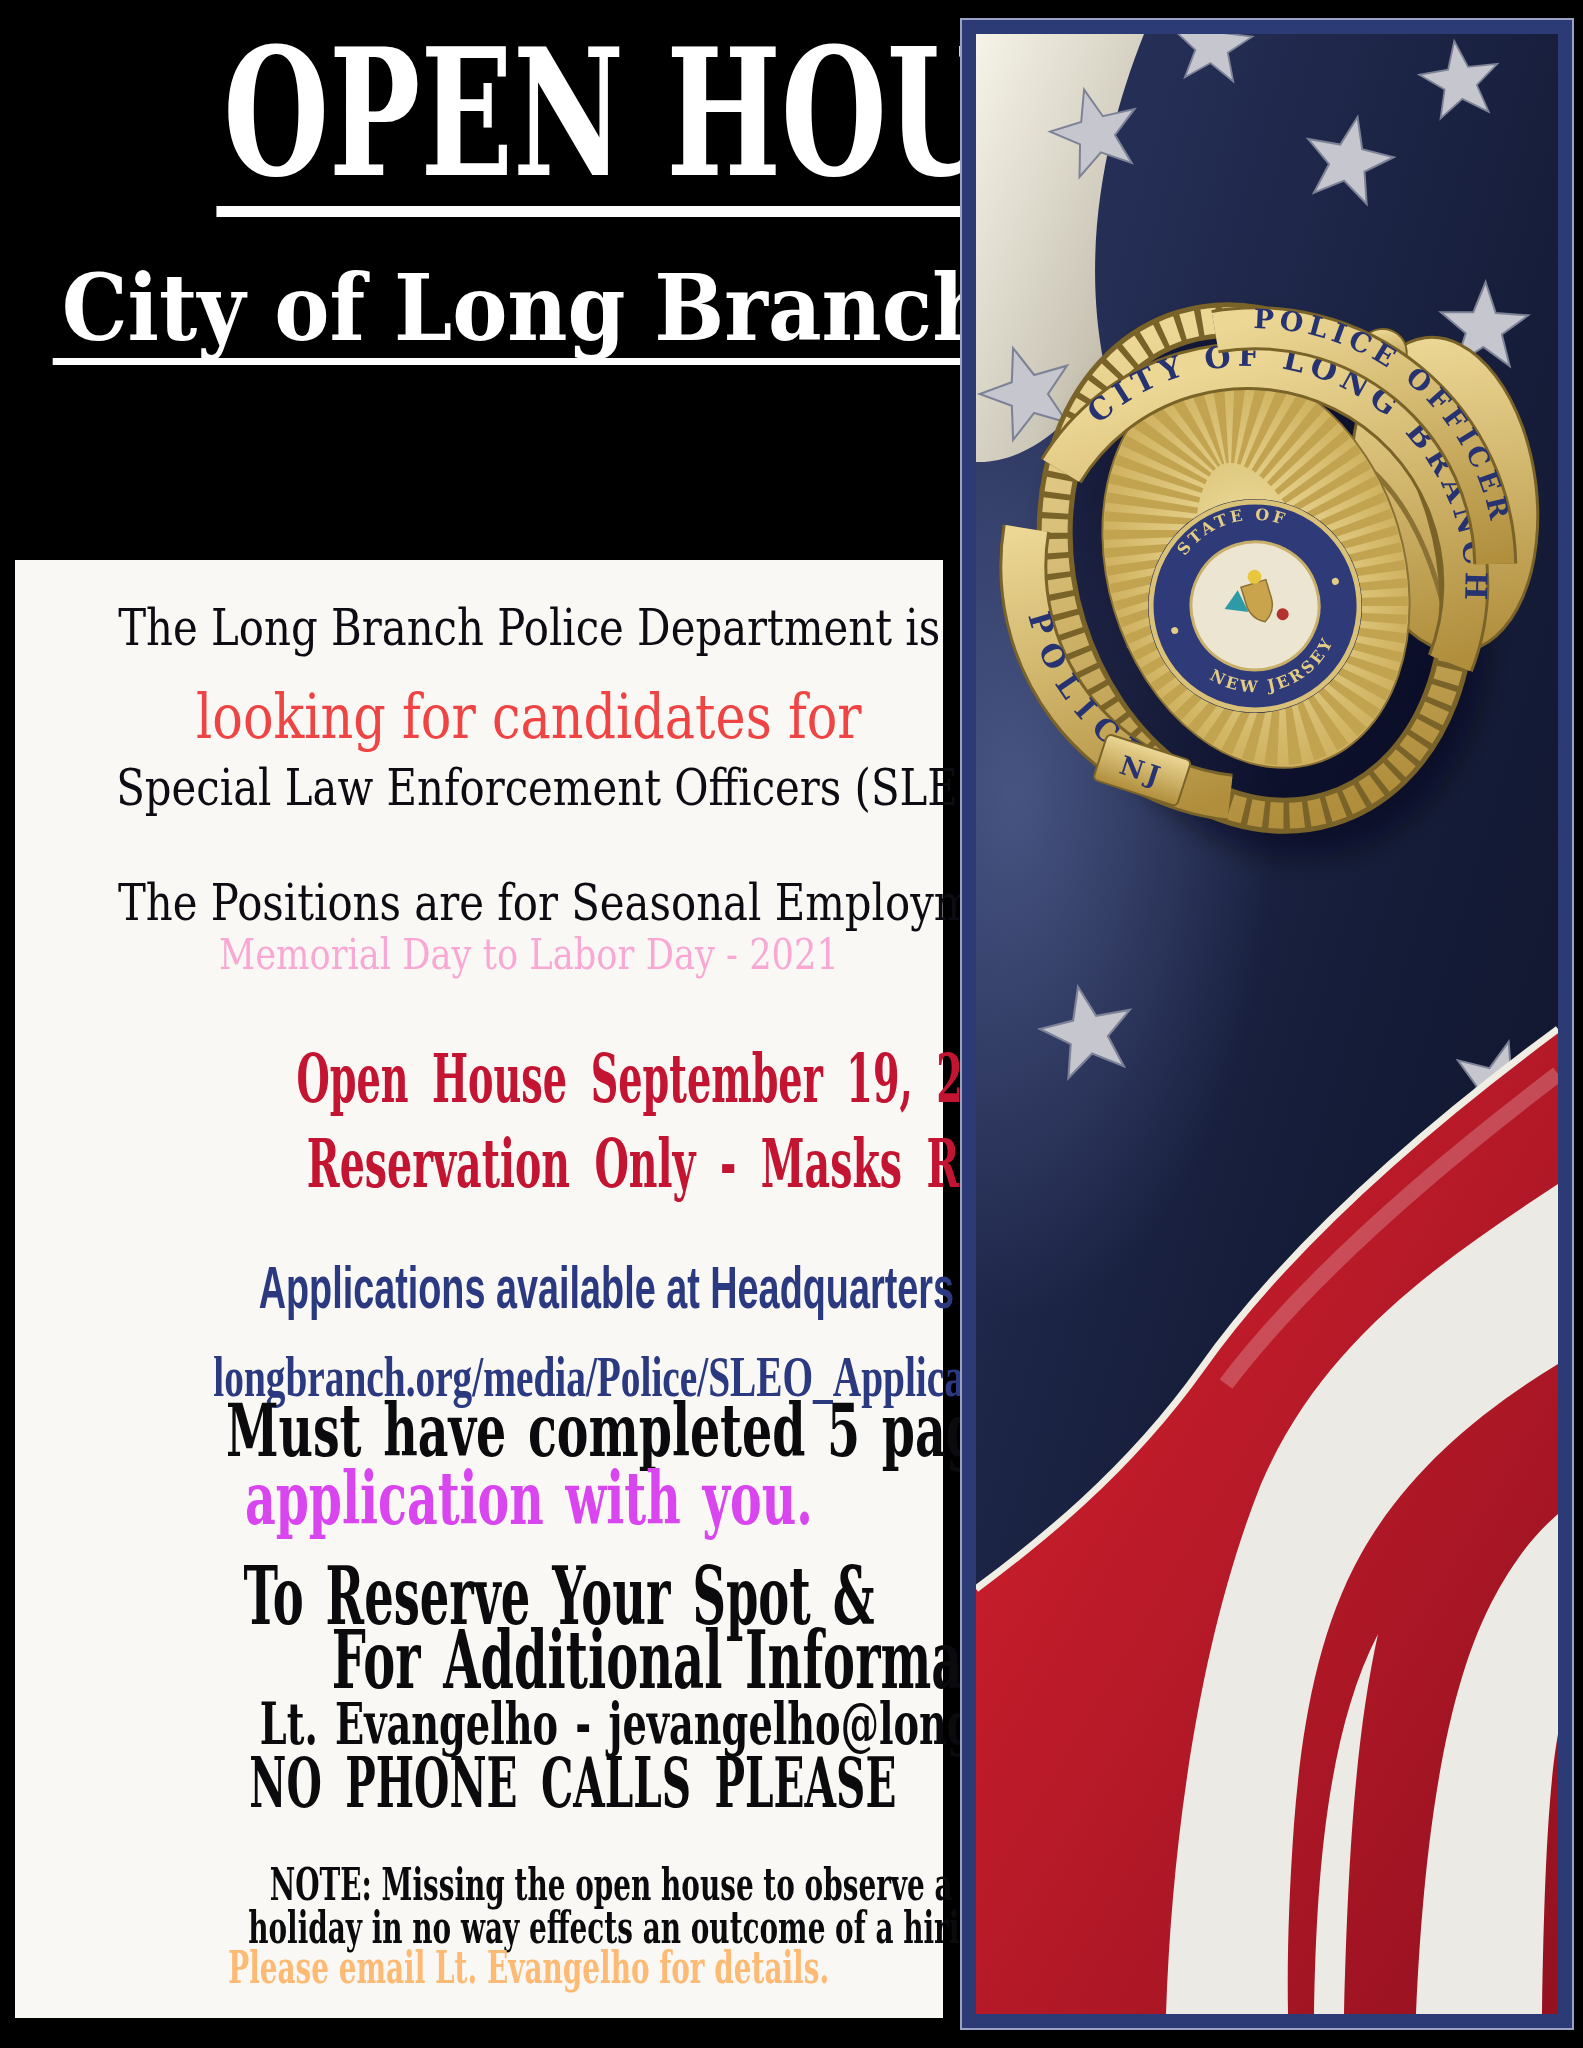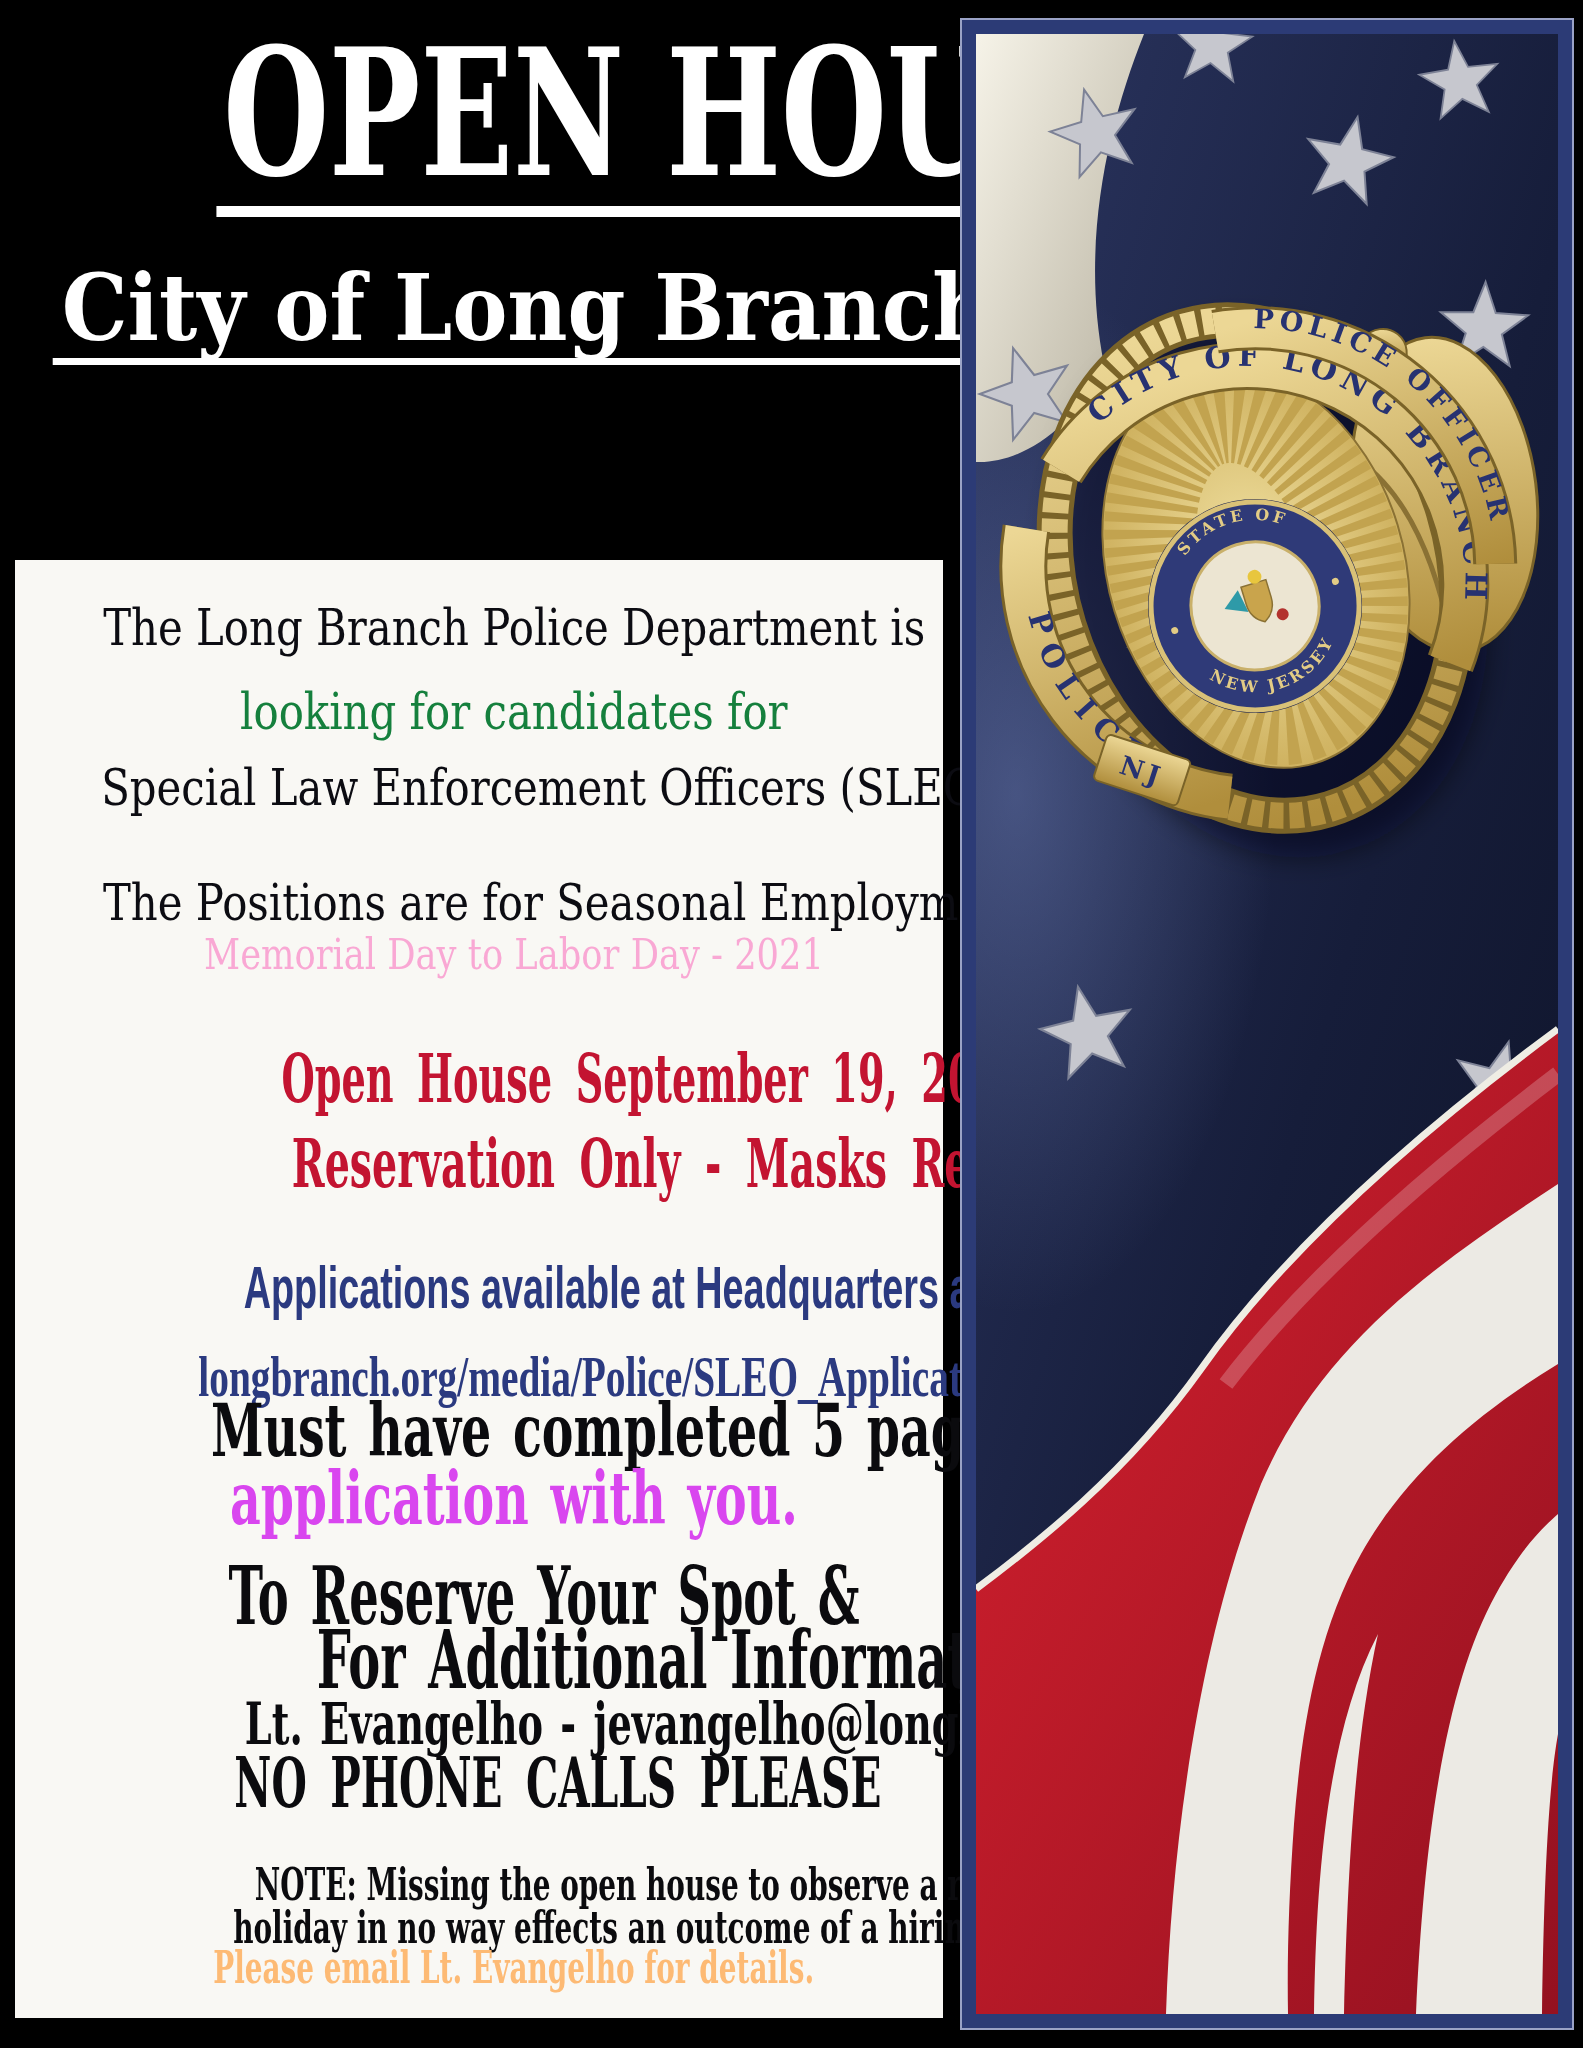--- a/index.html
+++ b/index.html
@@ -1,19 +1,19 @@
 <!DOCTYPE html>
 <html><head>
 <meta charset="utf-8">
 <style>
   html,body{margin:0;padding:0;background:#000;}
   #flyer{position:relative;width:1583px;height:2048px;background:#000;overflow:hidden;
          font-family:"DejaVu Serif",serif;}
   
-  .line{position:absolute;left:0;width:1028px;text-align:center;white-space:nowrap;line-height:1;}
+  .line{position:absolute;left:15px;width:1028px;text-align:center;white-space:nowrap;line-height:1;}
   .hline{left:0;width:955px;}
   .line .t{display:inline-block;transform:scaleX(var(--sx,1));transform-origin:50% 50%;}
   .u{border-bottom-style:solid;border-bottom-color:#fff;padding:0 10px 4px 10px;}
   .serif{font-family:"DejaVu Serif",serif;}
   .hbold{font-weight:bold;}
   .slab{font-family:"DejaVu Serif",serif;font-weight:bold;}
   .sans{font-family:"Liberation Sans",sans-serif;font-weight:bold;}
   .lserif{font-family:"Liberation Serif",serif;font-weight:bold;}
   #whitebox{position:absolute;left:15px;top:560px;width:928px;height:1458px;background:#f9f8f4;}
   #flagpanel{position:absolute;left:962px;top:20px;width:610px;height:2008px;
@@ -29,21 +29,21 @@
   <div class="line hline serif hbold" style="top:26px;font-size:176px;--sx:.69;color:#fff">
     <span class="t u" style="border-bottom-width:11px">OPEN HOUSE</span>
   </div>
   <div class="line hline serif hbold" style="top:262px;font-size:92px;--sx:.90;color:#fff">
     <span class="t u" style="border-bottom-width:7px">City of Long Branch</span>
   </div>
 
   <div id="whitebox"></div>
 
   <div class="line serif" style="top:602px;font-size:51px;--sx:.82;color:#0c0c12"><span class="t">The Long Branch Police Department is</span></div>
-  <div class="line serif" style="top:686px;font-size:51px;--sx:.82;color:#15803d"><span class="t">looking for candidates for</span></div>
+  <div class="line serif" style="top:686px;font-size:62px;--sx:.82;color:#ef4444"><span class="t">looking for candidates for</span></div>
   <div class="line serif" style="top:762px;font-size:51px;--sx:.82;color:#0c0c12"><span class="t">Special Law Enforcement Officers (SLEO I)</span></div>
 
   <div class="line serif" style="top:877px;font-size:51px;--sx:.82;color:#0c0c12"><span class="t">The Positions are for Seasonal Employment,</span></div>
   <div class="line serif" style="top:933px;font-size:43px;--sx:.82;color:#f9a8d4"><span class="t">Memorial Day to Labor Day - 2021</span></div>
 
   <div class="line slab" style="top:1045px;font-size:67px;--sx:.57;word-spacing:18px;color:#c31431"><span class="t">Open House September 19, 2020</span></div>
   <div class="line slab" style="top:1130px;font-size:67px;--sx:.59;word-spacing:18px;color:#c31431"><span class="t">Reservation Only - Masks Required!</span></div>
 
   <div class="line sans" style="top:1258px;font-size:60px;--sx:.63;color:#2b3a80"><span class="t">Applications available at Headquarters and at:</span></div>
   <div class="line lserif" style="top:1348px;font-size:57px;--sx:.69;color:#2b3a80"><span class="t">longbranch.org/media/Police/SLEO_Application.pdf</span></div>

